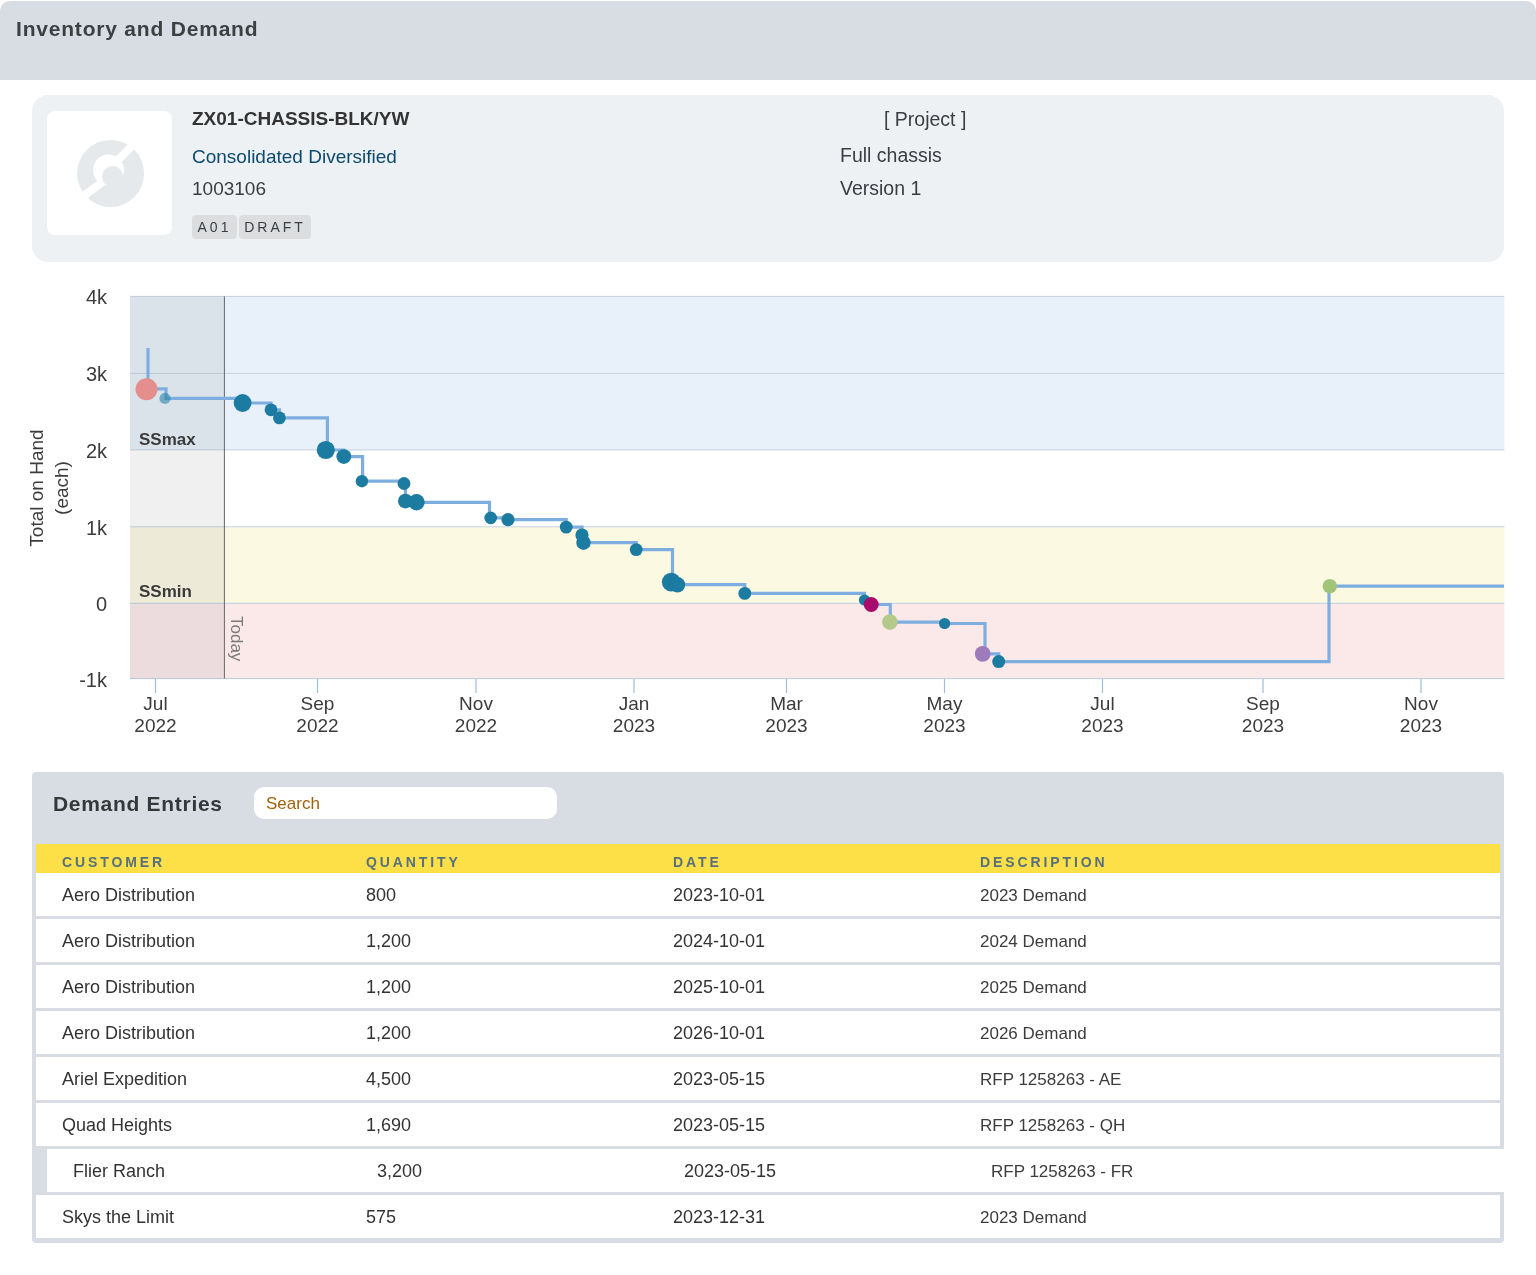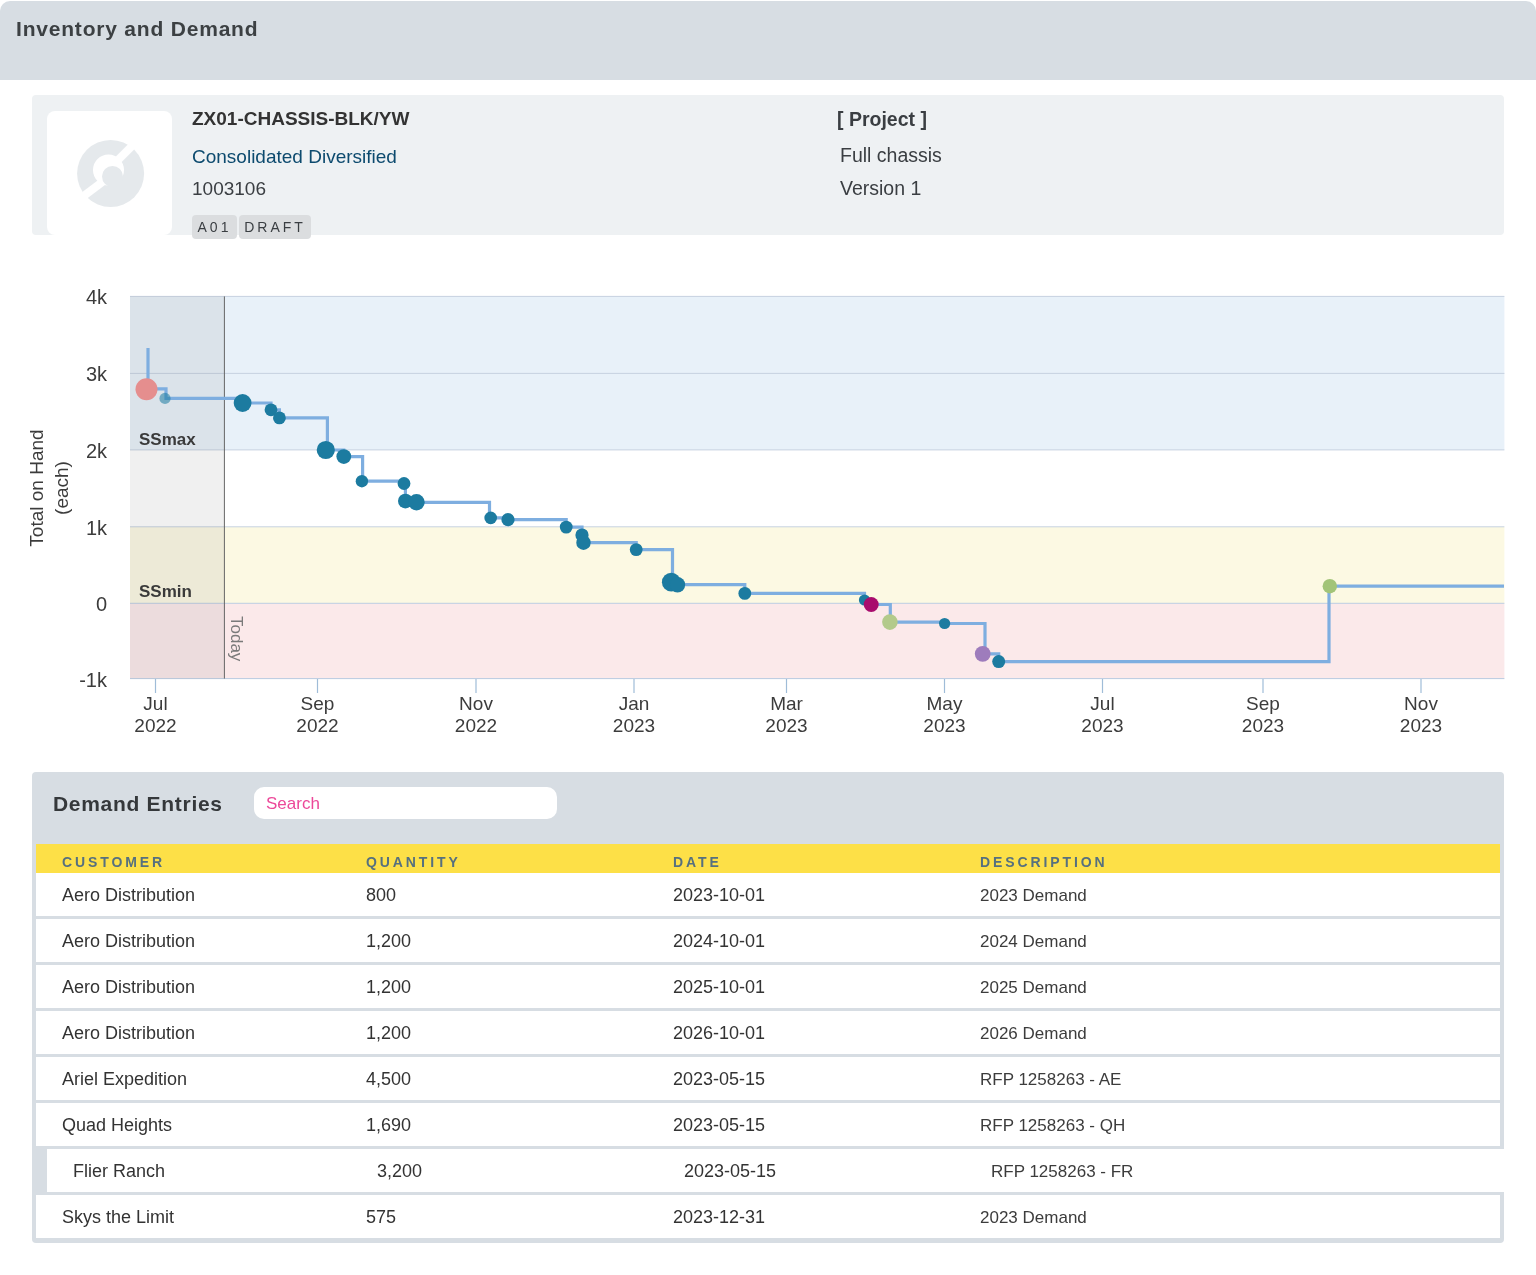--- a/index.html
+++ b/index.html
@@ -1,30 +1,30 @@
 <!DOCTYPE html>
 <html><head>
 <meta charset="utf-8">
 <style>
 * { margin:0; padding:0; box-sizing:border-box; }
 html,body { width:1536px; height:1275px; background:#fff; font-family:"Liberation Sans", sans-serif; }
 .abs { position:absolute; }
 #topbar { position:absolute; left:0; top:1px; width:1536px; height:79px; background:#d7dde3; border-radius:10px 10px 0 0; }
 #topbar .t { position:absolute; left:16px; top:16px; font-size:21px; letter-spacing:0.8px; font-weight:bold; color:#3c4043; }
-#card { position:absolute; left:32px; top:95px; width:1472px; height:140px; background:#eef1f3; border-radius:4px; }
+#card { position:absolute; left:32px; top:95px; width:1472px; height:167px; background:#eef1f3; border-radius:16px; }
 #tile { position:absolute; left:15px; top:16px; width:125px; height:124px; background:#fff; border-radius:8px; }
 .cline { position:absolute; font-size:19px; color:#3a3e42; white-space:nowrap; line-height:22px; }
 .cline.r { font-size:19.5px; }
 #card .b { font-weight:bold; color:#333; }
 #card .lnk { color:#0c4a6e; }
 .badge { position:absolute; top:120px; height:24px; background:#dbdddf; color:#3a3e42; font-size:14px; font-weight:normal; letter-spacing:3px; border-radius:4px; line-height:24px; text-align:center; }
 #tablebox { position:absolute; left:32px; top:772px; width:1472px; height:471px; background:#d7dde3; border-radius:4px; }
 #tablebox .title { position:absolute; left:21px; top:20px; font-size:21px; letter-spacing:0.7px; font-weight:bold; color:#35383b; }
 #searchbox { position:absolute; left:222px; top:15px; width:303px; height:32px; background:#fff; border-radius:10px; }
-#searchbox span { position:absolute; left:12px; top:7px; font-size:17px; color:#ec4899; }
+#searchbox span { position:absolute; left:12px; top:7px; font-size:17px; color:#a16207; }
 .thead { position:absolute; left:4px; top:72px; width:1464px; height:34px; background:#fde047; }
 .thead span { position:absolute; top:10px; font-size:14px; font-weight:bold; letter-spacing:2.9px; color:#56707f; }
 .trow { position:absolute; left:4px; width:1464px; height:43px; background:#fff;padding-left:48px; }
 .trow span { position:absolute; top:12px; font-size:18px; color:#333; white-space:nowrap; }
 .trow span.d { font-size:17px; top:13px; color:#3c3c3c; }
 .c1 { left:26px; } .c2 { left:330px; } .c3 { left:637px; } .c4 { left:944px; }
 </style>
 </head>
 <body>
 <div id="topbar">
@@ -39,21 +39,21 @@
       <rect x="19" y="74" width="54" height="8" fill="#fff" transform="rotate(-37 46 78)"></rect>
       <circle cx="61.5" cy="59" r="15.5" fill="#fff"></circle>
       <circle cx="65.5" cy="65.5" r="10.5" fill="#e5e9ec"></circle>
     </svg>
   </div>
   <div class="cline b" style="left:160px; top:13px;">ZX01-CHASSIS-BLK/YW</div>
   <div class="cline lnk" style="left:160px; top:51px;">Consolidated Diversified</div>
   <div class="cline" style="left:160px; top:83px;">1003106</div>
   <div class="badge" style="left:160px; width:45px;">A01</div>
   <div class="badge" style="left:207px; width:72px;">DRAFT</div>
-  <div class="cline r" style="left:805px; top:13px;font-weight:bold;">[ Project ]</div>
+  <div class="cline r" style="left:852px; top:13px;">[ Project ]</div>
   <div class="cline r" style="left:808px; top:49px;">Full chassis</div>
   <div class="cline r" style="left:808px; top:82px;">Version 1</div>
 </div>
 
 <svg class="abs" style="left:0; top:0;" width="1536" height="760" viewBox="0 0 1536 760">
 
   <rect x="130" y="296.4" width="1374.4" height="153.5" fill="#e8f1f9"></rect>
   <rect x="130" y="526.8" width="1374.4" height="76.5" fill="#fcf9e3"></rect>
   <rect x="130" y="603.3" width="1374.4" height="75.3" fill="#fbe9ea"></rect>
 

